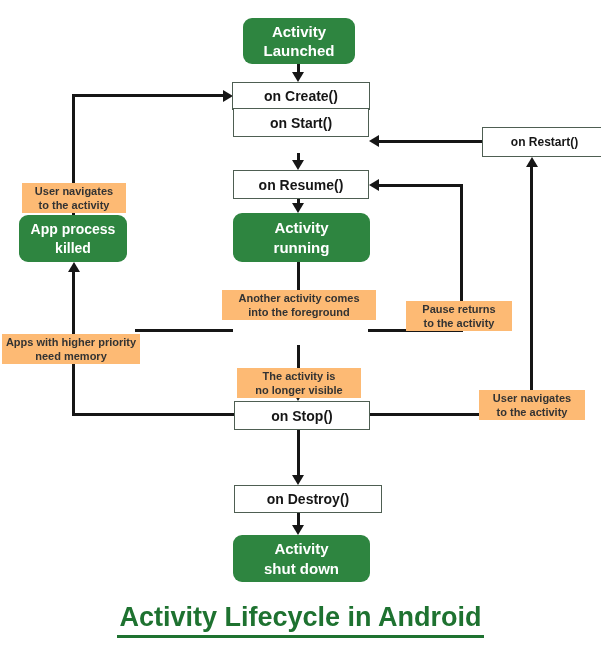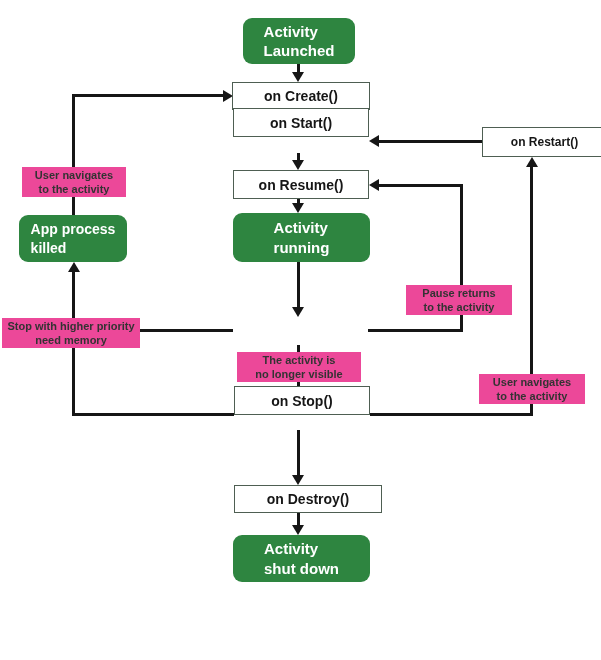--- a/index.html
+++ b/index.html
@@ -13,38 +13,38 @@
   }
   .line { position: absolute; background: var(--line-black, #161616); }
   .arr { position: absolute; width: 0; height: 0; }
   .arr.down  { border-left: 6px solid transparent; border-right: 6px solid transparent; border-top: 10px solid var(--line-black, #161616); }
   .arr.up    { border-left: 6px solid transparent; border-right: 6px solid transparent; border-bottom: 10px solid var(--line-black, #161616); }
   .arr.left  { border-top: 6px solid transparent; border-bottom: 6px solid transparent; border-right: 10px solid var(--line-black, #161616); }
   .arr.right { border-top: 6px solid transparent; border-bottom: 6px solid transparent; border-left: 10px solid var(--line-black, #161616); }
   .node {
     position: absolute;
     display: flex; align-items: center; justify-content: center;
-    text-align: left; white-space: pre-line; box-sizing: border-box;
+    text-align: center; white-space: pre-line; box-sizing: border-box;
     z-index: 3;
   }
   .node.green {
     background: var(--node-green, #2e8540);
     color: #ffffff; font-weight: bold; font-size: 15px; line-height: 1.3;
     border-radius: 9px;
   }
   .node.white {
     background: #ffffff;
     border: 1.5px solid var(--box-border, #4e5e52);
     color: #161616; font-weight: bold; font-size: 14px;
   }
   .elabel {
     position: absolute; z-index: 2;
-    background: #ec4899; color: #333333;
+    background: #fdba74; color: #333333;
     font-size: 11px; font-weight: 600; line-height: 1.28;
-    text-align: center; white-space: pre-line; padding: 1px 0;
+    text-align: center; white-space: pre-line; padding: 1px 0; margin-top: 16px;
   }
   .title-wrap { position: absolute; left: 0; right: 0; top: 602px; text-align: center; z-index: 3; }
   .title-text {
     display: inline-block;
     color: var(--title-green, #1e7230);
     font-size: 27px; font-weight: bold;
     border-bottom: 3px solid var(--title-green, #1e7230);
     padding: 0 2px 2px 2px;
   }
 </style>
@@ -93,38 +93,43 @@
 
   <div class="line" style="left:370px;top:413px;width:163px;height:3px"></div>
   <div class="line" style="left:530px;top:165px;width:3px;height:250px"></div>
   <div class="arr up" style="left:526px;top:157px"></div>
 
   <div class="line" style="left:378px;top:140px;width:104px;height:3px"></div>
   <div class="arr left" style="left:369px;top:135px"></div>
 
   <div class="elabel" style="left:22px;top:167px;width:104px">User navigates
 to the activity</div>
-  <div class="elabel" style="left:2px;top:318px;width:138px">Stop with higher priority
+  <div class="elabel" style="left:2px;top:318px;width:138px">Apps with higher priority
 need memory</div>
+  <div class="elabel" style="left:222px;top:274px;width:154px">Another activity comes
+into the foreground</div>
   <div class="elabel" style="left:406px;top:285px;width:106px">Pause returns
 to the activity</div>
   <div class="elabel" style="left:237px;top:352px;width:124px">The activity is
 no longer visible</div>
   <div class="elabel" style="left:479px;top:374px;width:106px">User navigates
 to the activity</div>
 
   <div class="node green" style="left:243px;top:18px;width:112px;height:46px">Activity
 Launched</div>
   <div class="node white" style="left:232px;top:82px;width:138px;height:28px">on Create()</div>
   <div class="node white" style="left:233px;top:108px;width:136px;height:29px">on Start()</div>
   <div class="node white" style="left:233px;top:170px;width:136px;height:29px">on Resume()</div>
   <div class="node green" style="left:233px;top:213px;width:137px;height:49px">Activity
 running</div>
-  <div class="node white" style="left:234px;top:386px;width:136px;height:29px">on Stop()</div>
+  <div class="node white" style="left:234px;top:401px;width:136px;height:29px">on Stop()</div>
   <div class="node white" style="left:234px;top:485px;width:148px;height:28px">on Destroy()</div>
   <div class="node green" style="left:233px;top:535px;width:137px;height:47px">Activity
 shut down</div>
   <div class="node green" style="left:19px;top:215px;width:108px;height:47px;font-size:14px">App process
 killed</div>
   <div class="node white" style="left:482px;top:127px;width:125px;height:30px;font-size:12px">on Restart()</div>
 
+  <div class="title-wrap">
+    <span class="title-text">Activity Lifecycle in Android</span>
+  </div>
 
 </div>
 
 </body></html>

